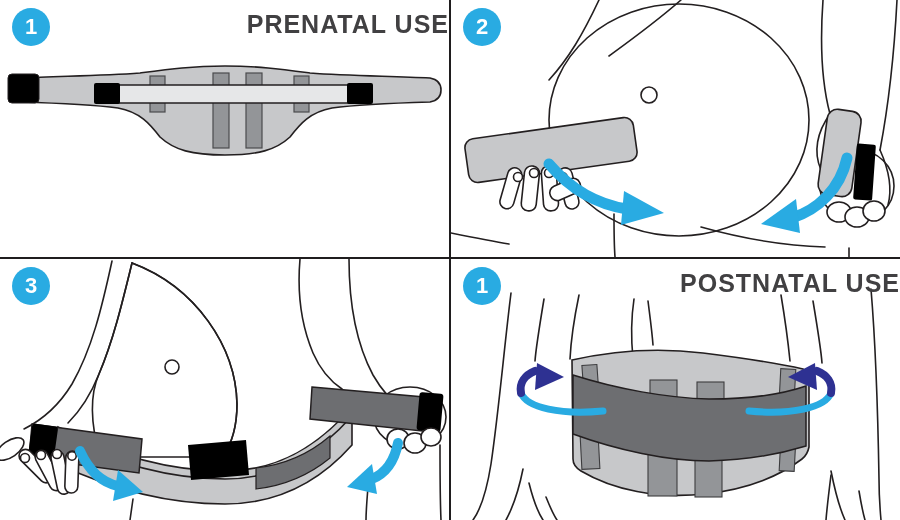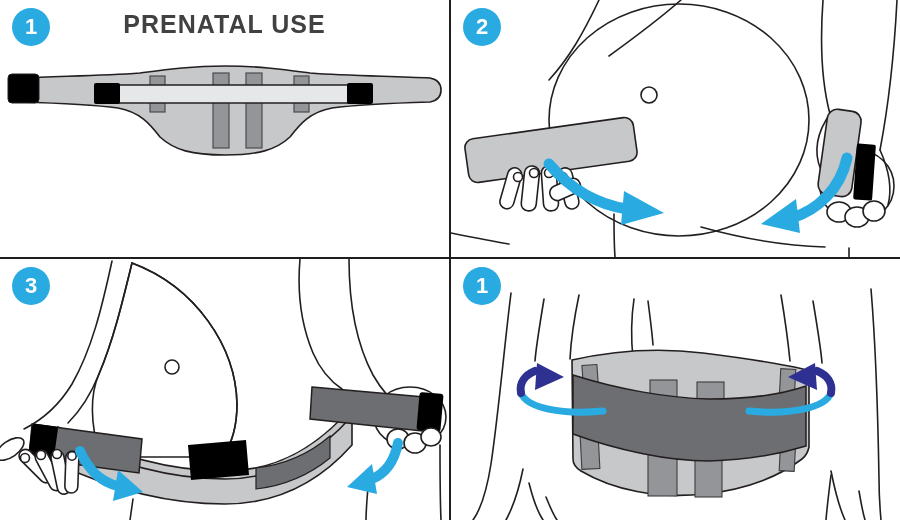--- a/index.html
+++ b/index.html
@@ -12,21 +12,21 @@
   .panel { position:relative; background:#fff; }
   .panel.b-right { border-right:2px solid #1f1d1e; }
   .panel.b-bottom { border-bottom:2px solid #1f1d1e; }
   .badge {
     position:absolute; left:12px; top:8px; width:38px; height:38px;
     border-radius:50%; background:#29ABE2; color:#fff;
     display:flex; align-items:center; justify-content:center;
     font-size:22px; font-weight:bold; z-index:5;
   }
   .panel-title {
-    position:absolute; left:0; top:10px; width:100%; text-align:center;
+    position:absolute; left:0; top:10px; width:100%; text-align:right;
     color:#414042; font-size:25px; font-weight:bold; letter-spacing:1px;
     z-index:4;
   }
   svg.illus { position:absolute; left:0; top:0; width:100%; height:100%; }
   .ln { fill:none; stroke:#231F20; stroke-width:1.6; stroke-linecap:round; }
   .fillw { fill:#fff; stroke:#231F20; stroke-width:1.6; }
 </style>
 </head>
 <body>
 
@@ -181,20 +181,21 @@
         <path d="M 398 184 C 394 204, 384 215, 372 220" stroke="#29ABE2" stroke-width="10" fill="none" stroke-linecap="round"></path>
         <polygon points="372,205 347,228 377,235"></polygon>
       </g>
     </svg>
   </div>
 
   <div class="panel">
     <div class="badge">
       <span>1</span>
     </div>
+    <div class="panel-title">POSTNATAL USE</div>
     <svg class="illus" viewBox="0 0 449 261">
       <g>
         <path class="ln" d="M 60 34 C 53 90, 48 150, 40 205 C 36 230, 30 250, 22 261"></path>
         <path class="ln" d="M 93 40 C 88 70, 85 88, 84 102"></path>
         <path class="ln" d="M 72 210 C 68 230, 62 248, 55 261"></path>
         <path class="ln" d="M 128 36 C 123 60, 120 80, 119 100"></path>
         <path class="ln" d="M 183 40 C 180 60, 180 80, 182 100"></path>
         <path class="ln" d="M 197 42 C 199 58, 201 72, 202 86"></path>
         <path class="ln" d="M 330 36 C 334 60, 337 82, 339 102"></path>
         <path class="ln" d="M 362 42 C 367 72, 370 90, 371 104"></path>

